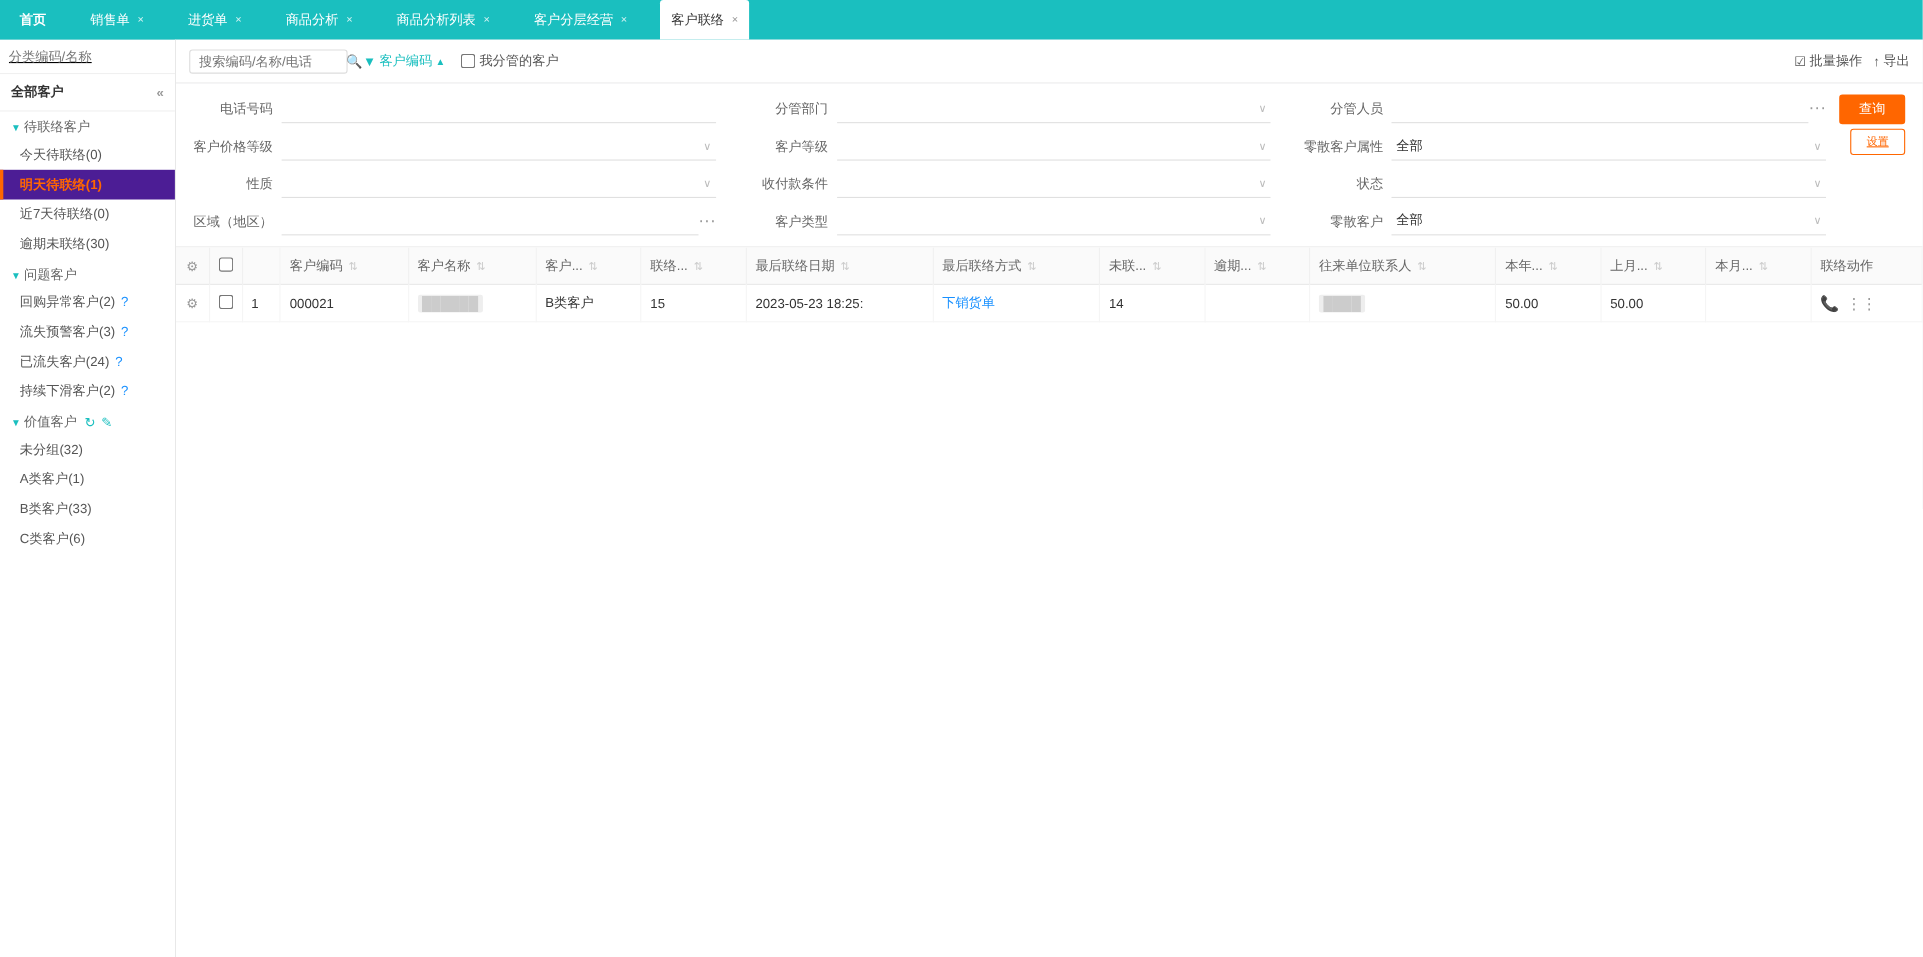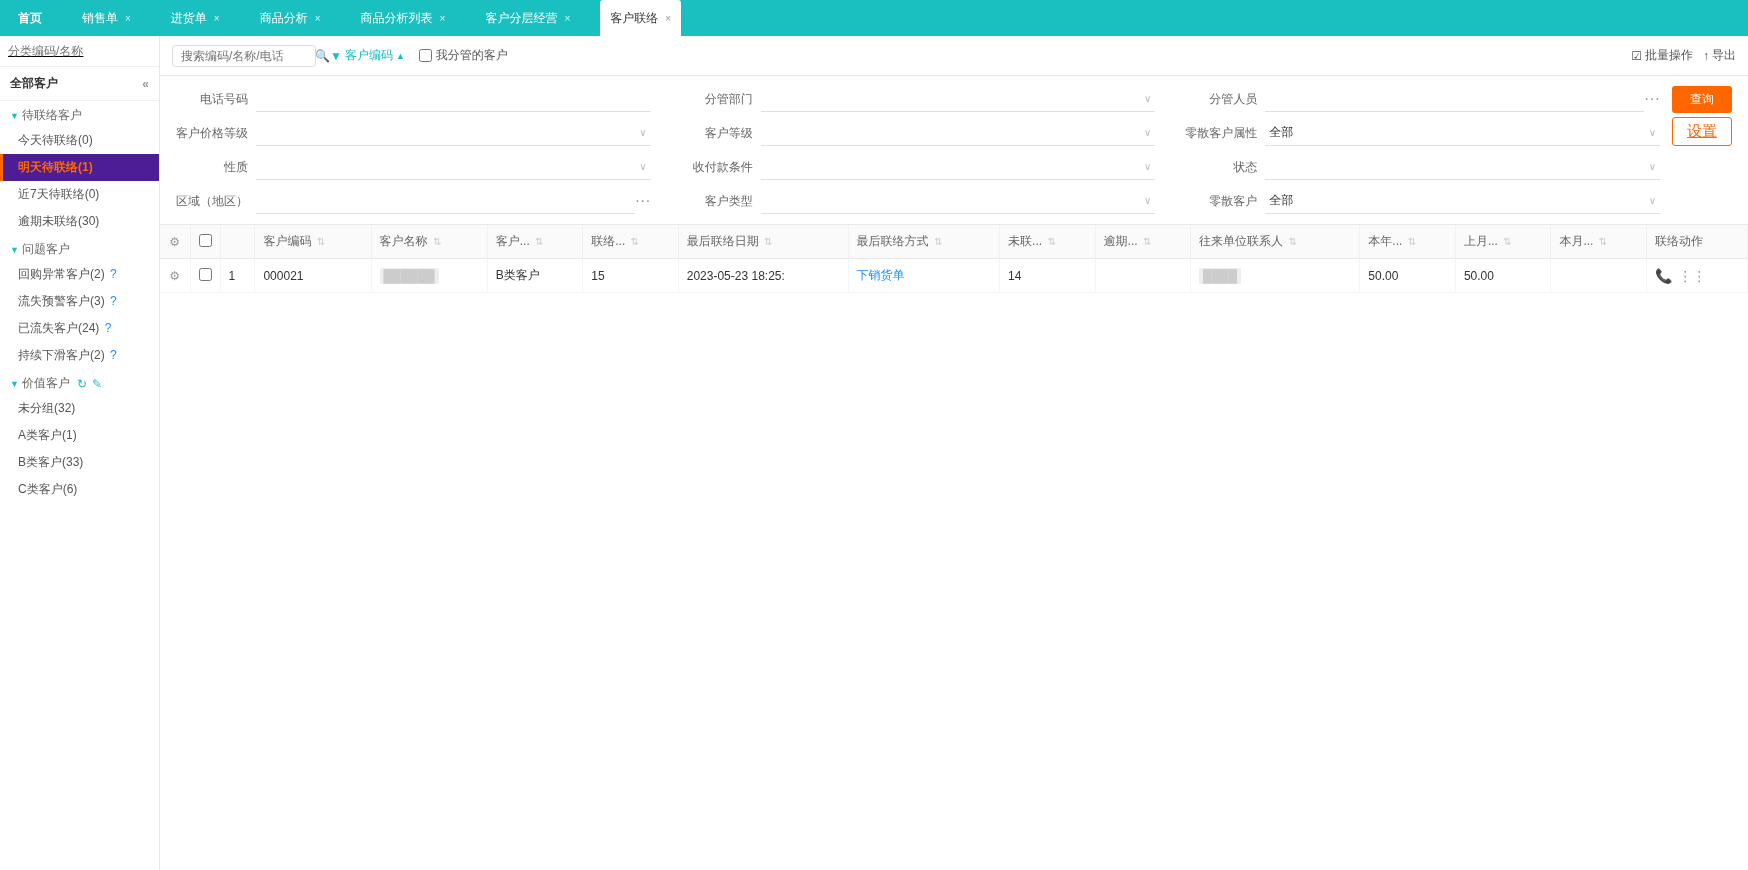--- a/index.html
+++ b/index.html
@@ -218,21 +218,21 @@
       cursor: pointer;
       font-size: 12px;
     }
     .btn-settings {
       background: #fff;
       color: #ff6600;
       border: 1px solid #ff6600;
       border-radius: 3px;
       padding: 4px 14px;
       cursor: pointer;
-      font-size: 15px;
+      font-size: 10px;
       margin-top: 4px;
       text-decoration: underline;
     }
     .btn-group {
       display: flex;
       flex-direction: column;
       align-items: flex-end;
       padding-left: 12px;
     }
     .dots-btn { color: #999; cursor: pointer; font-size: 16px; line-height: 1; }

